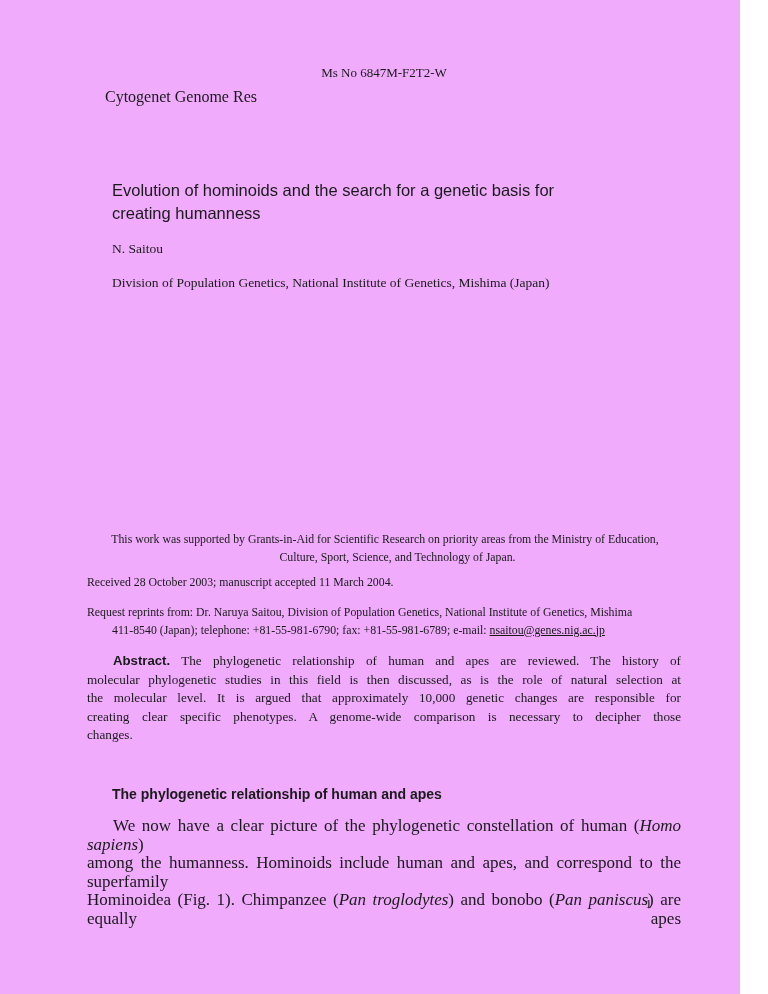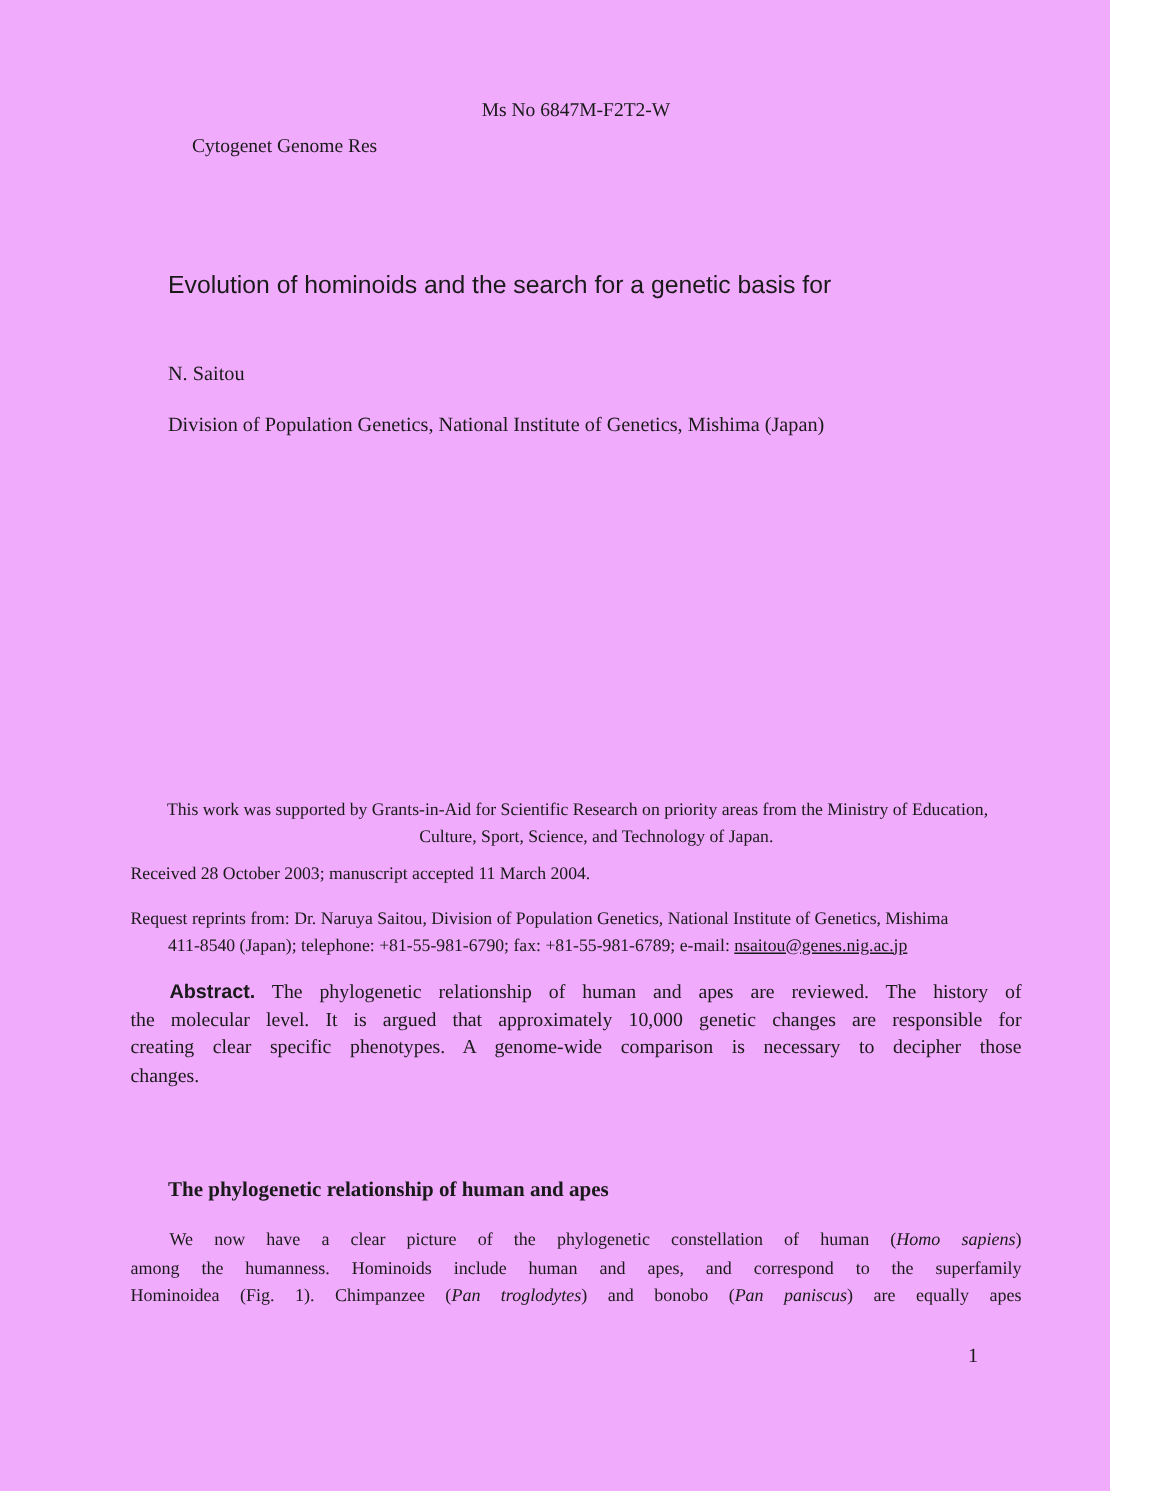--- a/index.html
+++ b/index.html
@@ -13,22 +13,22 @@
     overflow: hidden;
   }
   .abs { position: absolute; }
 
   .ms-number {
     top: 65px; left: 0; width: 768px;
     text-align: center;
     font-size: 13px; line-height: 16px;
   }
   .journal {
-    top: 89px; left: 128px;
-    font-size: 13px; line-height: 16px;
+    top: 89px; left: 105px;
+    font-size: 16px; line-height: 16px;
   }
   .title {
     top: 179px; left: 112px; width: 600px;
     font-family: "Liberation Sans", sans-serif;
     font-weight: normal;
     font-size: 16.5px; line-height: 23px;
     margin: 0;
   }
   .author {
     top: 240px; left: 112px;
@@ -44,28 +44,28 @@
   }
   .support  { top: 531px; text-align: center; }
   .received { top: 574px; }
   .reprints { top: 604px; }
   .abstract {
     top: 652px; left: 87px; width: 594px;
     font-size: 13.2px; line-height: 18.5px;
   }
   .section-heading {
     top: 785px; left: 112px;
-    font-family: Liberation Serif, serif;
+    font-family: Liberation Sans, sans-serif;
     font-weight: bold;
     font-size: 14px; line-height: 18px;
     margin: 0;
   }
   .body-paragraph {
     top: 817px; left: 87px; width: 594px;
-    font-size: 12px; line-height: 18.5px;
+    font-size: 17px; line-height: 18.5px;
   }
   .page-number {
     top: 895px; right: 88px;
     font-size: 13.5px; line-height: 17px;
   }
 
   
   .line { white-space: nowrap; }
   .line.justify { white-space: normal; text-align: justify; text-align-last: justify; }
   .line.indent { text-indent: 26px; }
@@ -79,40 +79,42 @@
 <body>
 
 <div class="page">
 
   <div class="abs ms-number">Ms No 6847M-F2T2-W</div>
 
   <div class="abs journal">Cytogenet Genome Res</div>
 
   <h1 class="abs title">
       <div class="line"><span class="">Evolution of hominoids and the search for a genetic basis for</span></div>
+      <div class="line"><span class="">creating humanness</span></div>
     </h1>
 
   <div class="abs author">N. Saitou</div>
 
   <div class="abs affiliation">Division of Population Genetics, National Institute of Genetics, Mishima (Japan)</div>
 
   <div class="abs footnote support">
       <div class="line"><span class="">This work was supported by Grants-in-Aid for Scientific Research on priority areas from the Ministry of Education,</span></div>
       <div class="line hang"><span class="">Culture, Sport, Science, and Technology of Japan.</span></div>
     </div>
 
   <div class="abs footnote received">Received 28 October 2003; manuscript accepted 11 March 2004.</div>
 
   <div class="abs footnote reprints">
       <div class="line"><span class="">Request reprints from: Dr. Naruya Saitou, Division of Population Genetics, National Institute of Genetics, Mishima</span></div>
       <div class="line hang"><span class="">411-8540 (Japan); telephone: +81-55-981-6790; fax: +81-55-981-6789; e-mail: </span><span class="ru ">nsaitou@genes.nig.ac.jp</span></div>
     </div>
 
   <div class="abs abstract">
       <div class="line justify indent"><span class="rb rs ">Abstract.</span><span class=""> The phylogenetic relationship of human and apes are reviewed. The history of</span></div>
+      <div class="line justify"><span class="">molecular phylogenetic studies in this field is then discussed, as is the role of natural selection at</span></div>
       <div class="line justify"><span class="">the molecular level. It is argued that approximately 10,000 genetic changes are responsible for</span></div>
       <div class="line justify"><span class="">creating clear specific phenotypes. A genome-wide comparison is necessary to decipher those</span></div>
       <div class="line"><span class="">changes.</span></div>
     </div>
 
   <h2 class="abs section-heading">The phylogenetic relationship of human and apes</h2>
 
   <div class="abs body-paragraph">
       <div class="line justify indent"><span class="">We now have a clear picture of the phylogenetic constellation of human (</span><span class="ri ">Homo sapiens</span><span class="">)</span></div>
       <div class="line justify"><span class="">among the humanness. Hominoids include human and apes, and correspond to the superfamily</span></div>

